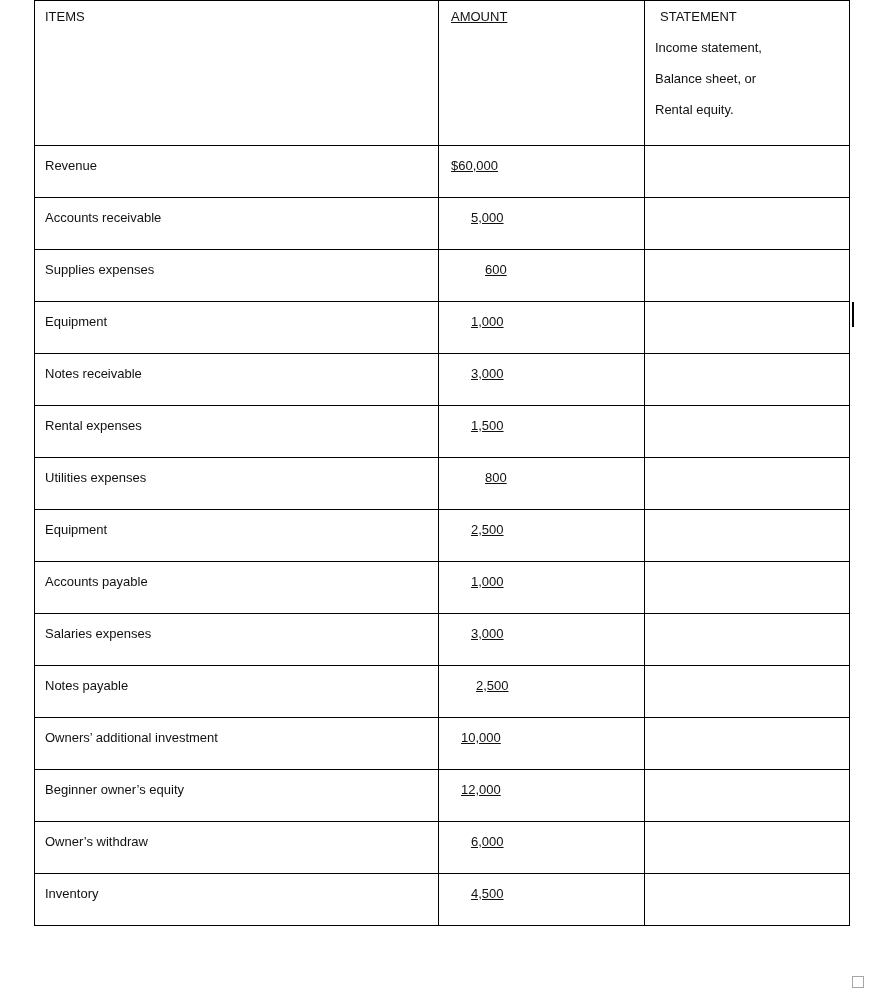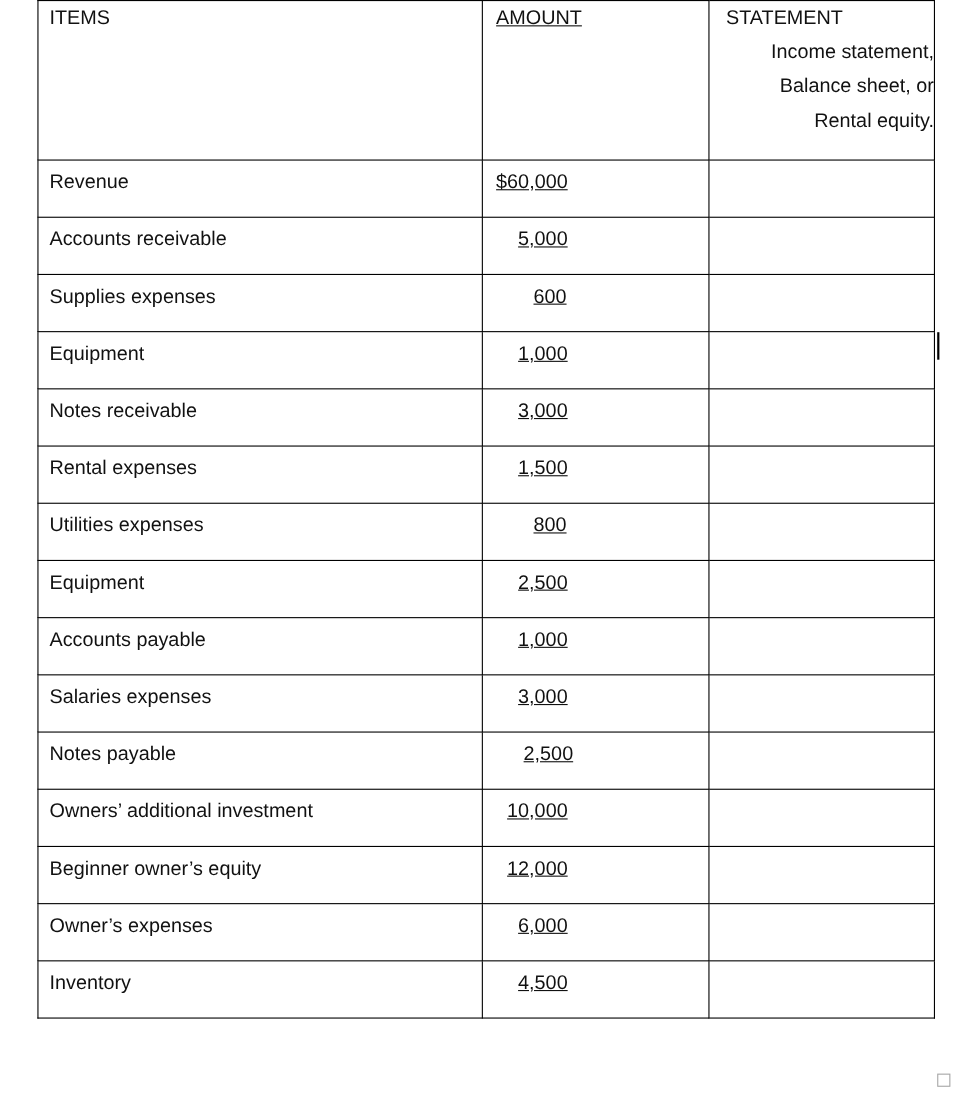--- a/index.html
+++ b/index.html
@@ -1,25 +1,25 @@
 <!DOCTYPE html>
 <html><head>
 <meta charset="utf-8">
 <style>
   html, body { margin:0; padding:0; background:#ffffff; }
   body { width:879px; height:1004px; position:relative; overflow:hidden;
          font-family:"Liberation Sans", "DejaVu Sans", sans-serif; color:#111; }
   .tbl { position:absolute; left:34px; top:0; border-collapse:collapse; table-layout:fixed; }
-  .tbl td { border:1.5px solid #000; vertical-align:top; padding:0; font-size:18px; line-height:31px; }
+  .tbl td { border:1.5px solid #000; vertical-align:top; padding:0; font-size:13px; line-height:31px; }
   .c1 { width:404px; } .c2 { width:206px; } .c3 { width:205px; }
   .hdr td { height:144px; }
   .row td { height:51px; }
   .item { padding:4px 0 0 10px; display:block; }
   .amt { display:block; padding-top:4px;text-decoration:underline; }
-  .stmt { padding:0 0 0 10px; display:block;text-align:right; }
+  .stmt { padding:0 0 0 10px; display:block; }
   .stmt-head { display:block; padding:0 0 0 15px; }
   .cursor { position:absolute; left:852px; top:302px; width:1.5px; height:25px; background:#000; }
   .handle { position:absolute; left:852px; top:976px; width:10px; height:10px; border:1.5px solid #a6a6a6; background:#fff; }
 </style>
 </head>
 <body>
 
 <table class="tbl">
   <colgroup>
       <col class="c1">
@@ -181,21 +181,21 @@
         </td>
         <td>
           <span class="amt" style="padding-left:22px">12,000</span>
         </td>
         <td>
           <span class="stmt"></span>
         </td>
       </tr>
       <tr class="row">
         <td>
-          <span class="item">Owner’s expenses</span>
+          <span class="item">Owner’s withdraw</span>
         </td>
         <td>
           <span class="amt" style="padding-left:32px">6,000</span>
         </td>
         <td>
           <span class="stmt"></span>
         </td>
       </tr>
       <tr class="row">
         <td>

